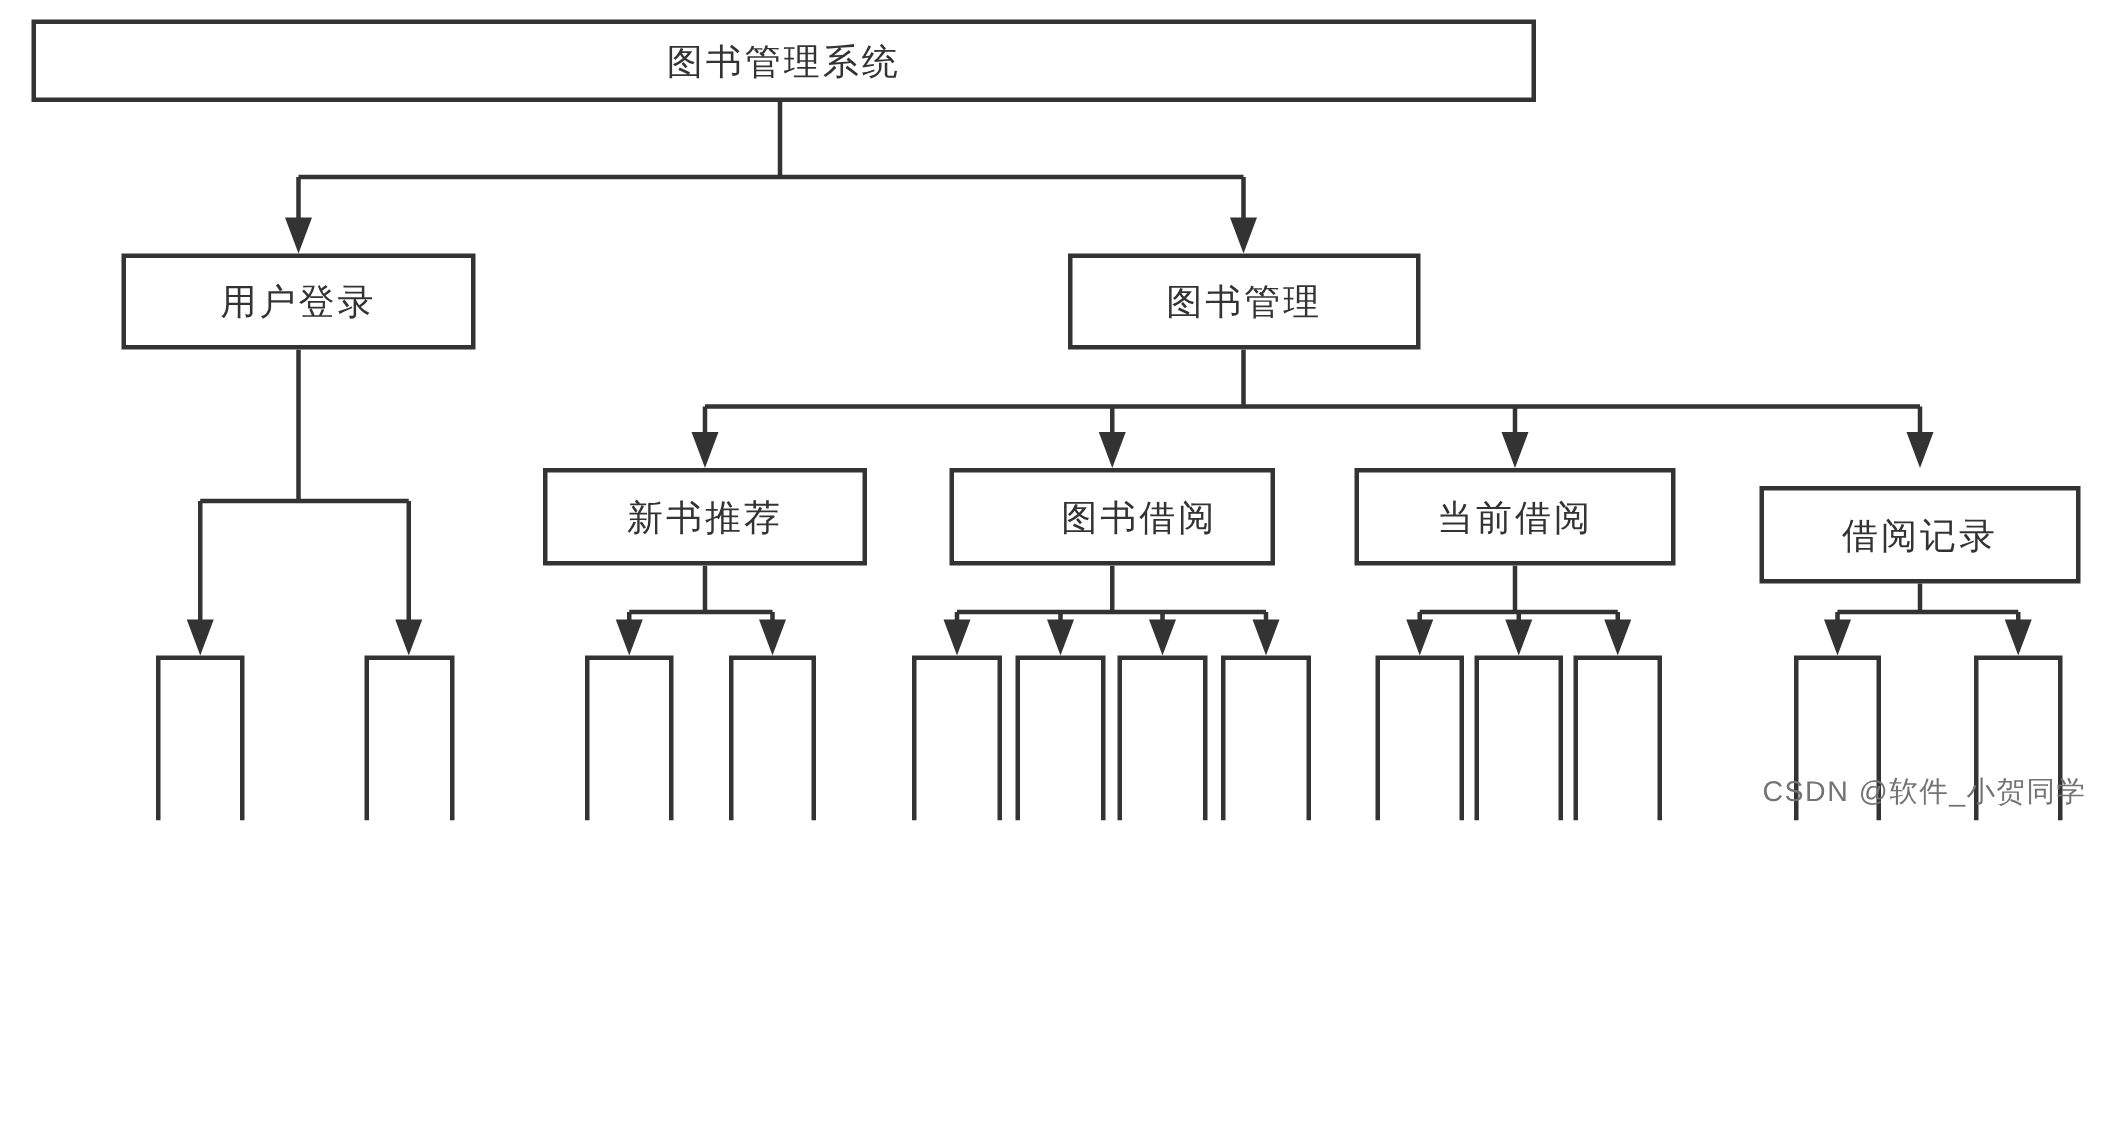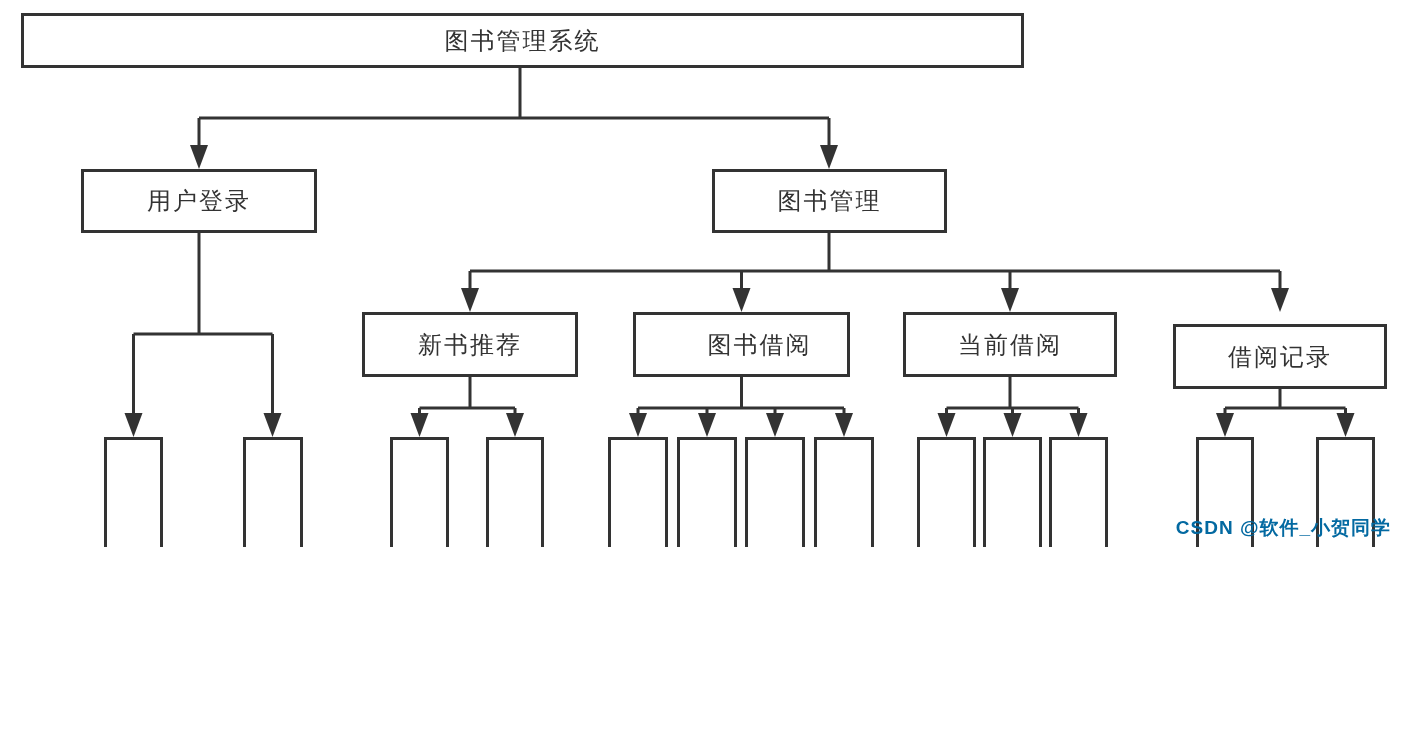--- a/index.html
+++ b/index.html
@@ -66,24 +66,23 @@
   .l-3b { left: 983px;  width: 59px; }
   .l-3c { left: 1049px; width: 59px; }
   .l-4a { left: 1196px; width: 58px; }
   .l-4b { left: 1316px; width: 59px; }
   #watermark {
     position: absolute;
     right: 14px;
     bottom: 6px;
     font-size: 19px;
     letter-spacing: 1px;
-    color: #0369a1;
+    color: #737373;
     z-index: 3;
     white-space: nowrap;
-    font-weight: bold;
   }
   svg .ln { stroke: #333333; stroke-width: 3; fill: none; }
   svg .ar { fill: #333333; stroke: none; }
 </style>
 </head>
 <body>
 
 <div id="canvas">
 
   <svg id="connectors" viewBox="0 0 1405 747" xmlns="http://www.w3.org/2000/svg">

